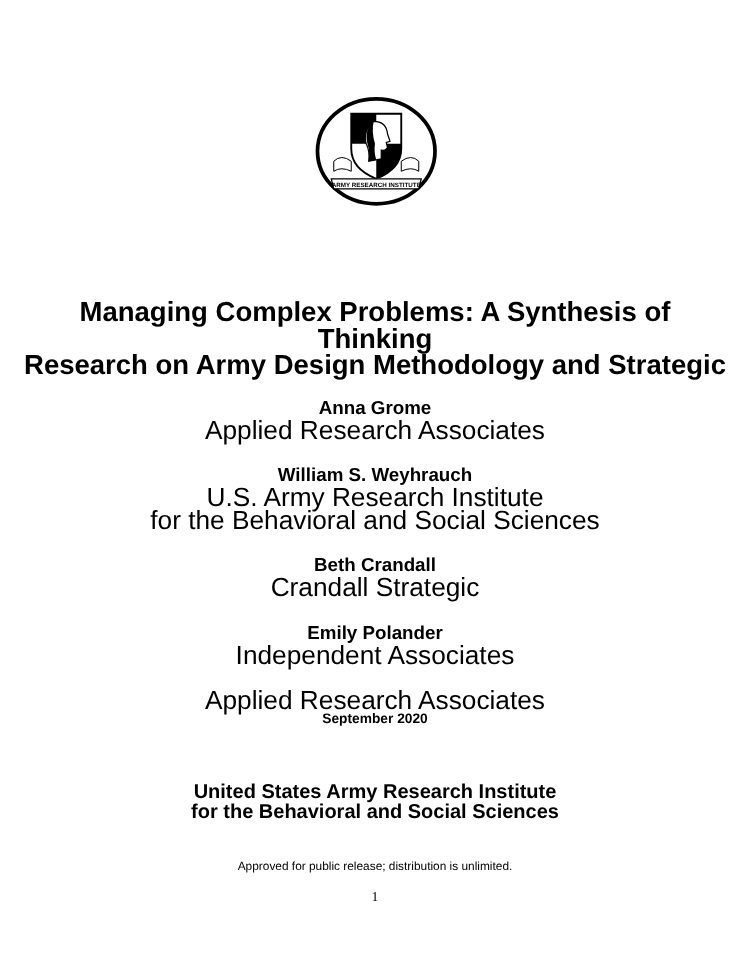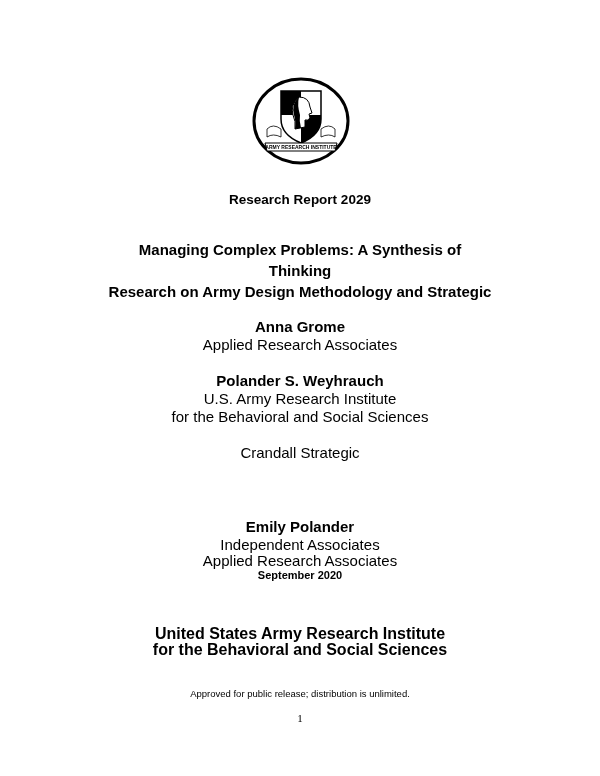--- a/index.html
+++ b/index.html
@@ -2,23 +2,23 @@
 <html><head>
 <meta charset="utf-8">
 <style>
   html, body { margin: 0; padding: 0; background: #ffffff; }
   body { width: 600px; height: 776px; position: relative; overflow: hidden;
          font-family: "Liberation Sans", sans-serif; color: #000; }
   .page { position: absolute; left: 0; top: 0; width: 600px; height: 776px; background: #fff; }
   .center { position: absolute; left: 0; width: 600px; text-align: center; }
   .emblem { position: absolute; left: 251px; top: 77px; width: 100px; height: 88px; }
   .report-number { top: 192px; font-size: 13.5px; font-weight: bold; }
-  .title { top: 239px; font-size: 15px; font-weight: bold; line-height: 21px; }
+  .title { top: 239px; font-size: 22px; font-weight: bold; line-height: 21px; }
   .author-name { font-size: 15px; font-weight: bold; line-height: 18px; }
-  .author-aff { font-size: 15px; line-height: 18px; }
+  .author-aff { font-size: 21px; line-height: 18px; }
   .date { top: 569px; font-size: 11px; font-weight: bold; }
   .institute { top: 626px; font-size: 16px; font-weight: bold; line-height: 16px; }
   .release { top: 688px; font-size: 9.5px; }
   .pagenum { top: 712px; font-size: 11px; font-family: "Liberation Serif", serif; }
 </style>
 </head>
 <body>
 
 <div class="page">
 
@@ -35,44 +35,44 @@
       <path d="M50 38 L70 38 L70 42 Q70 58 50 66 Z" fill="#000"></path>
 
       <path d="M48 20 Q58 20 59 30 L61 36 L58 37 L59 41 Q57 44 54 43 L54 50 L44 52 Q45 44 42 38 Q39 28 48 20 Z" fill="#fff" stroke="#000" stroke-width="1"></path>
       <path d="M48 20 Q40 27 43 38 Q45 44 44 52 L50 51 Q48 44 49 38 Q46 28 48 20 Z" fill="#000"></path>
 
       <path d="M14 66 L86 66 L84 74 L16 74 Z" fill="#fff" stroke="#000" stroke-width="1"></path>
       <text x="50" y="72.3" font-size="5" text-anchor="middle" font-family="Liberation Sans, sans-serif" font-weight="bold">ARMY RESEARCH INSTITUTE</text>
     </svg>
   </div>
 
-  <div class="center report-number">Research Report 2029</div>
 
   <div class="center title">
     <div>Managing Complex Problems: A Synthesis of</div>
     <div>Thinking</div>
     <div>Research on Army Design Methodology and Strategic</div>
   </div>
 
   <div class="center" style="top:318px;">
     <div class="author-name">Anna Grome</div>
     <div class="author-aff">Applied Research Associates</div>
   </div>
 
   <div class="center" style="top:372px;">
-    <div class="author-name">Polander S. Weyhrauch</div>
+    <div class="author-name">William S. Weyhrauch</div>
     <div class="author-aff">U.S. Army Research Institute</div>
     <div class="author-aff">for the Behavioral and Social Sciences</div>
   </div>
 
   <div class="center" style="top:444px;">
+    <div class="author-name">Beth Crandall</div>
     <div class="author-aff">Crandall Strategic</div>
   </div>
 
-  <div class="center" style="top:498px;margin-top:20px;">
+  <div class="center" style="top:498px;">
     <div class="author-name">Emily Polander</div>
     <div class="author-aff">Independent Associates</div>
   </div>
 
   <div class="center" style="top:552px;">
     <div class="author-aff">Applied Research Associates</div>
   </div>
 
   <div class="center date">September 2020</div>
 

